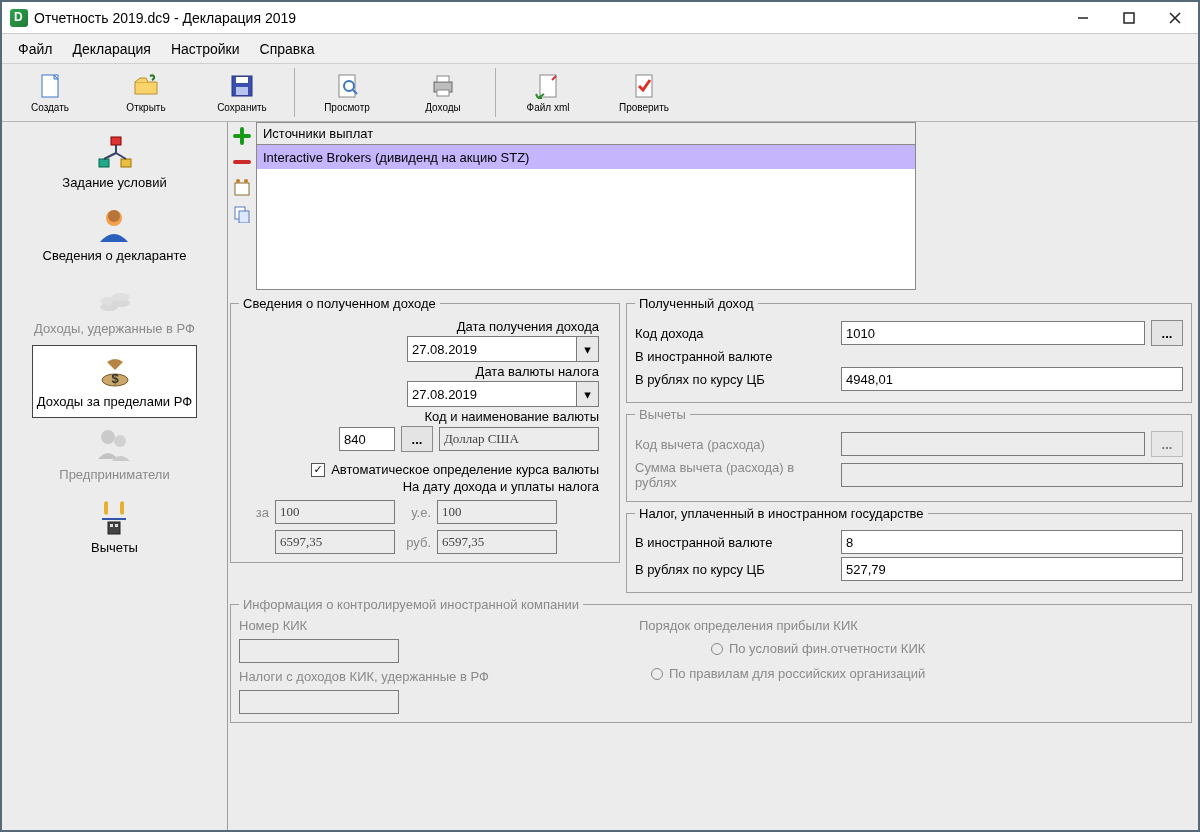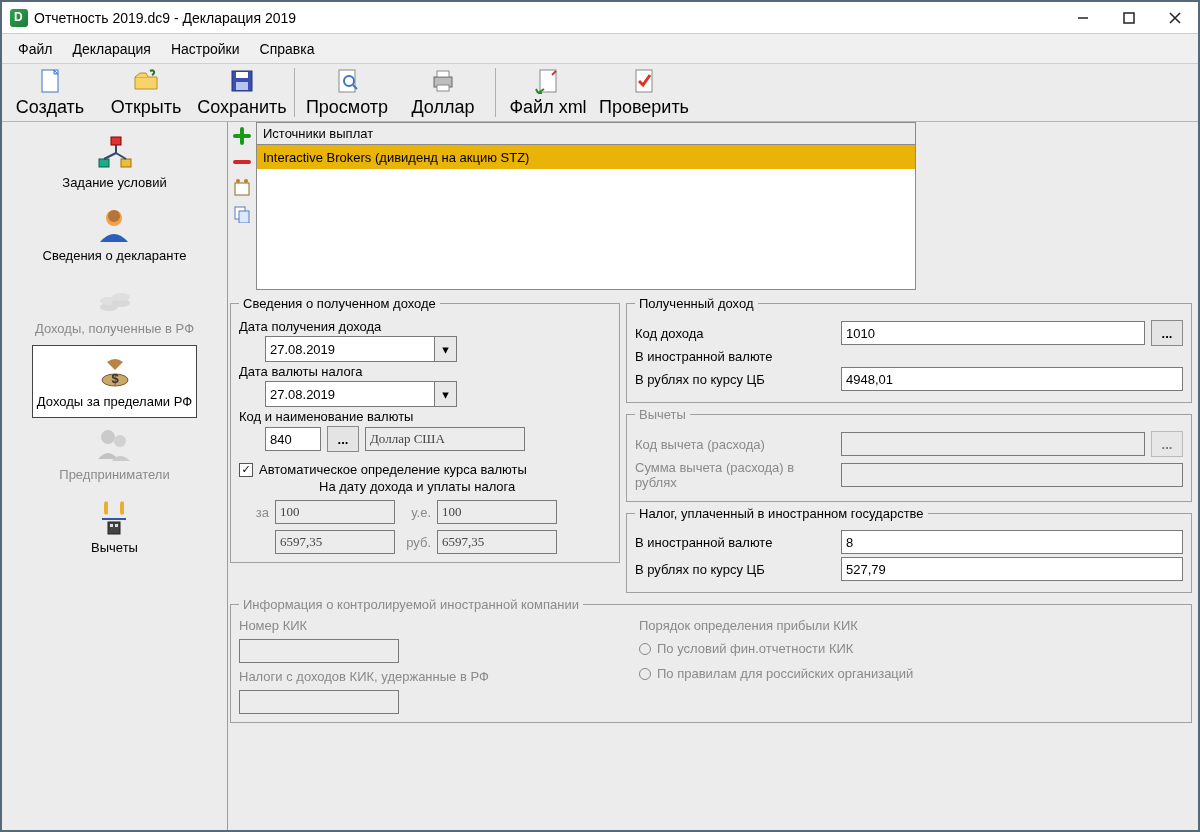--- a/index.html
+++ b/index.html
@@ -10,44 +10,44 @@
   .title-bar .icon-app::after { content:"D"; color:#fff; font-weight:bold; font-size:12px; position:absolute; left:4px; top:1px;}
   .title-text { flex: 1; font-size: 14px; }
   .title-buttons { display: flex; }
   .title-btn { width: 46px; height: 30px; display:flex; align-items:center; justify-content:center; }
   .title-btn svg { width: 12px; height: 12px; stroke: #222; stroke-width: 1.5; fill:none;}
   .menu-bar { height: 30px; display:flex; align-items:center; padding: 0 6px; background:#f0f0f0; border-bottom:1px solid #d0d0d0;}
   .menu-item { padding: 4px 10px; font-size:14px;}
   .toolbar { height: 58px; background:#ececec; border-bottom:1px solid #b5b5b5; display:flex;}
   .tool-btn { width: 96px; display:flex; flex-direction:column; align-items:center; justify-content:center; gap:2px;}
   .tool-btn .ticon { width:28px; height:28px; }
-  .tool-btn .tlabel { font-size:18px; }
+  .tool-btn .tlabel { font-size:10px; }
   .tool-sep { width:1px; background:#b0b0b0; margin:4px 4px;}
   .body { flex:1; display:flex; overflow:hidden;}
   .sidebar { width: 226px; background:#ececec; border-right:1px solid #9c9c9c; display:flex; flex-direction:column; padding-top:4px;align-items:center;}
   .nav-item { display:flex; flex-direction:column; align-items:center; padding:6px 4px 8px; margin:0 2px; border:1px solid transparent;}
   .nav-item .nicon { width:40px; height:40px; }
   .nav-item .nlabel { font-size:13px; text-align:center; margin-top:2px;}
   .nav-disabled .nlabel { color:#8a8a8a; }
   .nav-selected { background:#fff; border:1px solid #444; }
   .content { flex:1; display:flex; flex-direction:column; background:#ececec; overflow:hidden;}
   .src-row { display:flex; height:170px;justify-content:center;}
   .src-tools { width:28px; display:flex; flex-direction:column; align-items:center; gap:6px; padding-top:4px;}
   .src-tools .st { width:20px; height:20px; display:flex; align-items:center; justify-content:center;}
   .src-list { flex:1; margin-right:12px;}
   .src-header { height:23px; background:#ececec; border:1px solid #8a8a8a; display:flex; align-items:center; padding-left:6px;}
   .src-body { height:145px; background:#fff; border:1px solid #8a8a8a; border-top:none; display:flex; flex-direction:column;}
-  .src-item { height:24px; display:flex; align-items:center; padding-left:6px; background:#eab308;}
+  .src-item { height:24px; display:flex; align-items:center; padding-left:6px; background:#c4b5fd;}
   .forms { display:flex; padding:4px 6px 0 2px; gap:6px;}
   fieldset { border:1px solid #a0a0a0; margin:0; padding:6px 8px 8px; background:#ececec;}
   fieldset.disabled > legend { color:#8a8a8a;}
   legend { font-size:13px; padding:0 4px;}
   .left-col { width:390px; display:flex; flex-direction:column; gap:2px;}
   .right-col { flex:1; display:flex; flex-direction:column; gap:4px;}
-  .row { display:flex; align-items:center; margin:2px 0;}
+  .row { display:flex; align-items:center; margin:2px 12px;justify-content:flex-end;}
   .lbl { flex:0 0 auto; }
   .indent { padding-left:26px;}
   input[type=text] { height:24px; border:1px solid #7a7a7a; padding:0 4px; background:#fff;}
   input[readonly] { background:#ececec; color:#444;font-family:Liberation Serif, serif;}
   .combo { display:inline-flex; border:1px solid #7a7a7a; height:26px; background:#fff;}
   .combo input { border:none; width:168px;}
   .combo .cbtn { width:22px; border-left:1px solid #7a7a7a; background:#e8e8e8; display:flex; align-items:center; justify-content:center;}
   .btn-dots { width:32px; height:26px; border:1px solid #8a8a8a; background:#e4e4e4; display:flex; align-items:center; justify-content:center; font-weight:bold;}
   .cb { width:14px; height:14px; border:1px solid #555; background:#fff; display:inline-flex; align-items:center; justify-content:center; margin-right:6px;}
   .cb.checked::after{ content:"✓"; font-size:11px; line-height:11px;}
@@ -130,21 +130,21 @@
           <path d="M20 18 L24 22" stroke="#3b76c4" stroke-width="2"></path>
         </svg>
       <span class="tlabel">Просмотр</span>
     </div>
     <div class="tool-btn">
       <svg class="ticon" viewBox="0 0 28 28">
           <rect x="5" y="10" width="18" height="10" fill="#bdbdbd" stroke="#666"></rect>
           <rect x="8" y="4" width="12" height="6" fill="#fff" stroke="#888"></rect>
           <rect x="8" y="18" width="12" height="6" fill="#fff" stroke="#888"></rect>
         </svg>
-      <span class="tlabel">Доллар</span>
+      <span class="tlabel">Доходы</span>
     </div>
     <div class="tool-sep"></div>
     <div class="tool-btn">
       <svg class="ticon" viewBox="0 0 28 28">
           <rect x="6" y="3" width="16" height="22" fill="#fff" stroke="#888"></rect>
           <path d="M10 22 L4 26" stroke="#2a8a2a" stroke-width="2"></path>
           <path d="M4 26 L2 22 M4 26 L8 26" stroke="#2a8a2a" stroke-width="2"></path>
           <path d="M18 8 L22 4" stroke="#c33" stroke-width="2"></path>
         </svg>
       <span class="tlabel">Файл xml</span>
@@ -178,21 +178,21 @@
           </svg>
         <span class="nlabel">Сведения о декларанте</span>
       </div>
       <div class="nav-item nav-disabled">
         <svg class="nicon" viewBox="0 0 40 40" opacity="0.4">
             <ellipse cx="14" cy="28" rx="9" ry="4" fill="#bbb"></ellipse>
             <ellipse cx="14" cy="22" rx="9" ry="4" fill="#ccc"></ellipse>
             <ellipse cx="26" cy="24" rx="9" ry="4" fill="#bbb"></ellipse>
             <ellipse cx="26" cy="18" rx="9" ry="4" fill="#ccc"></ellipse>
           </svg>
-        <span class="nlabel">Доходы, полученные в РФ</span>
+        <span class="nlabel">Доходы, удержанные в РФ</span>
       </div>
       <div class="nav-item nav-selected">
         <svg class="nicon" viewBox="0 0 40 40">
             <path d="M12 10 Q20 4 28 10 L20 18 Z" fill="#b88444"></path>
             <ellipse cx="20" cy="28" rx="13" ry="6" fill="#c9a86a" stroke="#7a5a2a"></ellipse>
             <text x="20" y="31" text-anchor="middle" font-size="12" font-weight="bold" fill="#333">$</text>
           </svg>
         <span class="nlabel">Доходы за пределами РФ</span>
       </div>
       <div class="nav-item nav-disabled">

